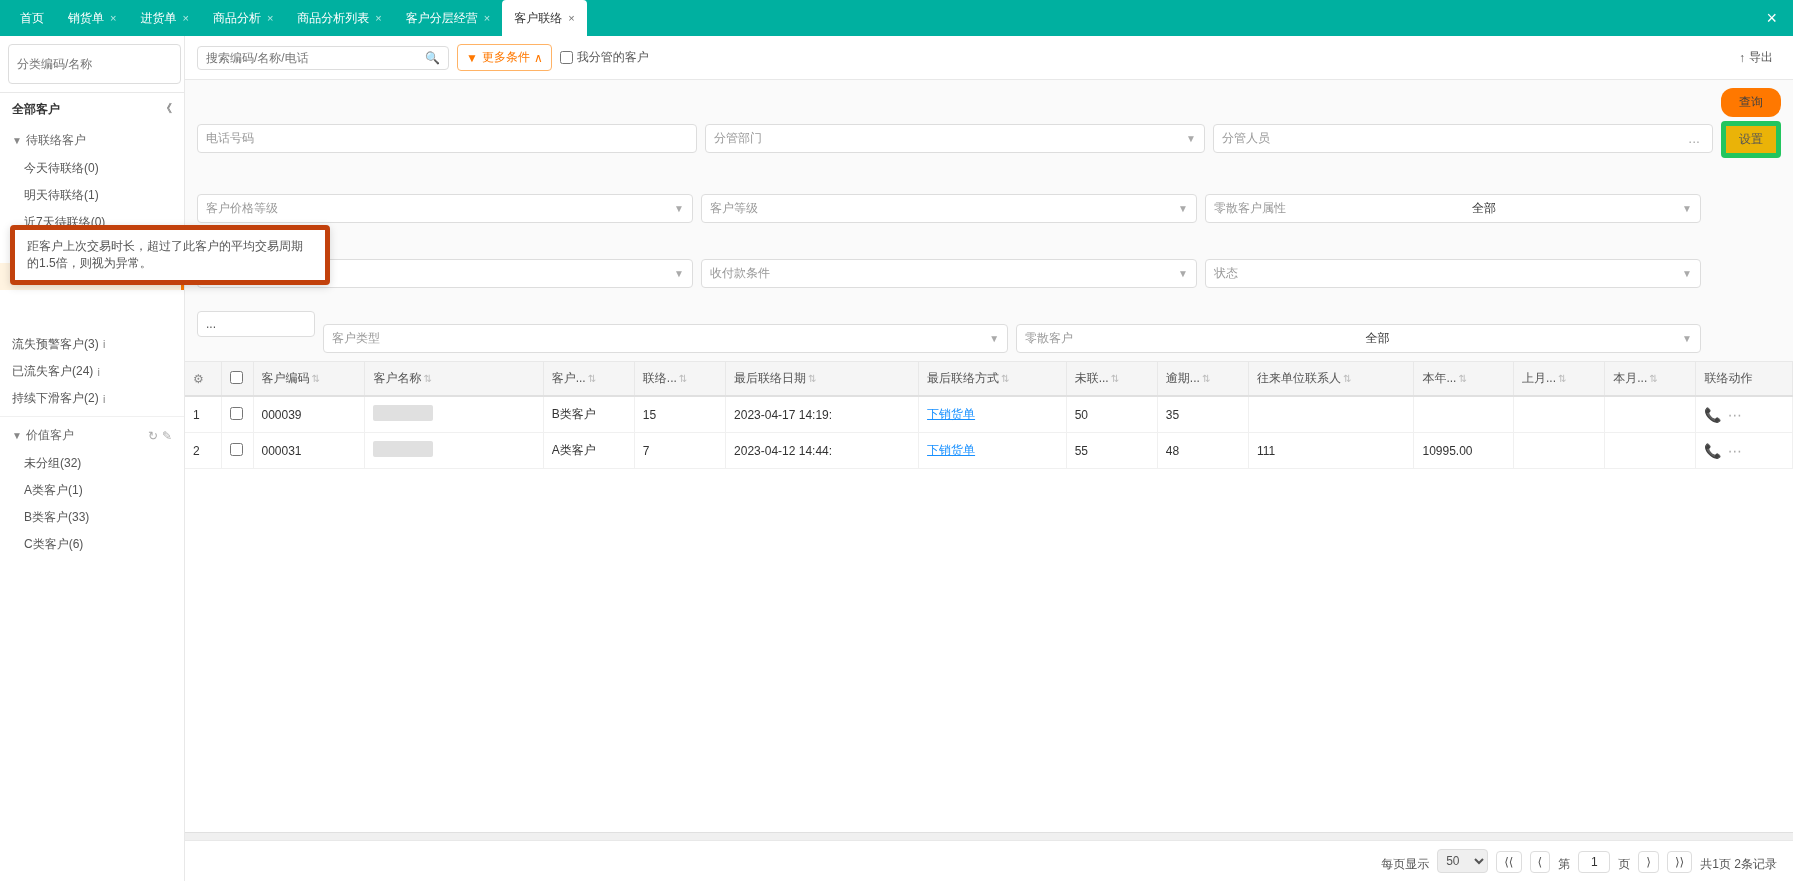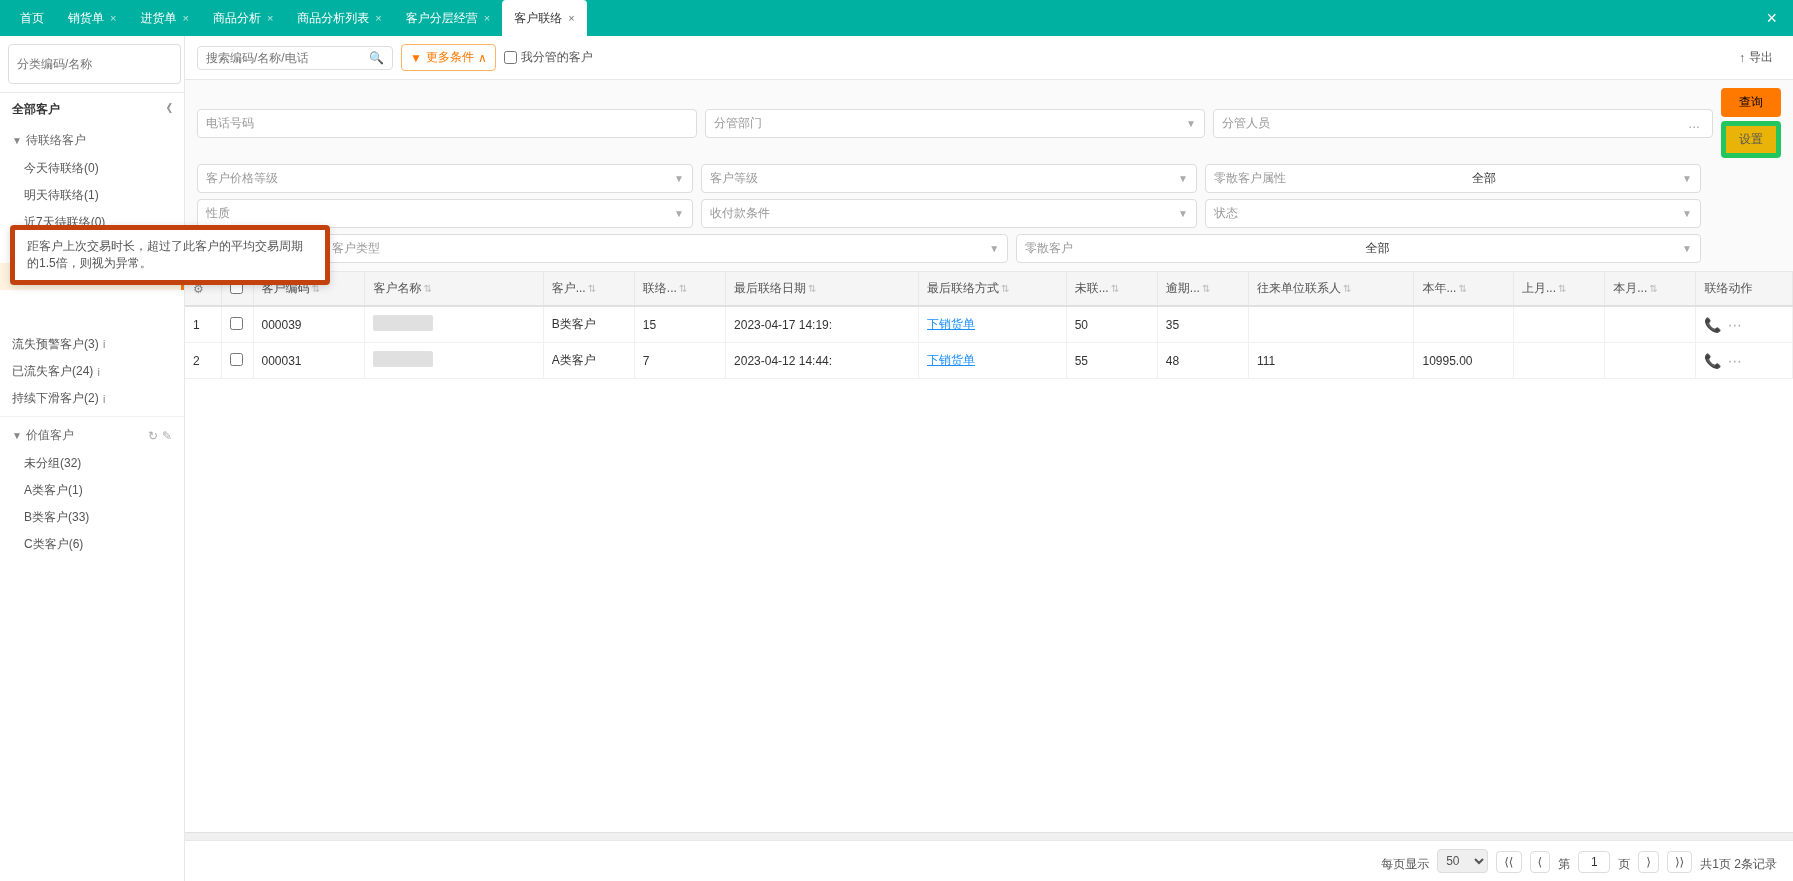--- a/index.html
+++ b/index.html
@@ -78,21 +78,21 @@
     }
 
     
     .toolbar {
       display: flex; align-items: center; padding: 8px 12px;
       border-bottom: 1px solid #e8e8e8; gap: 8px; background: white;
     }
     .search-input-wrap {
       display: flex; align-items: center;
       border: 1px solid #ddd; border-radius: 4px;
-      padding: 4px 8px; background: white; width: 196px;
+      padding: 4px 8px; background: white; width: 252px;
     }
     .search-input-wrap input {
       border: none; outline: none; font-size: 12px; flex: 1; color: #999;
     }
     .search-input-wrap .s-icon { color: #888; }
     .filter-btn {
       display: flex; align-items: center; gap: 4px;
       color: #ff7800; cursor: pointer; font-size: 12px; padding: 4px 8px;
       border: 1px solid #ffb366; border-radius: 4px;
     }
@@ -112,27 +112,27 @@
     }
     .filter-row:last-child { margin-bottom: 0; }
     .filter-cell {
       display: flex; align-items: center; flex: 1;
       border: 1px solid #ddd; border-radius: 4px;
       padding: 5px 8px; background: white; cursor: pointer;
       justify-content: space-between; font-size: 12px; color: #555;
     }
     .filter-cell .label { color: #999; }
     .filter-cell .dropdown-icon { color: #aaa; font-size: 10px; }
-    .filter-cell.wide { flex: 2; }
+    .filter-cell.wide { flex: 2; margin-top: 30px; }
     .filter-action-btns {
       display: flex; flex-direction: column; gap: 4px; min-width: 60px;
     }
     .query-btn {
-      background: #ff7800; color: #000000; border: none;
-      border-radius: 4px; padding: 6px 12px; cursor: pointer; font-size: 12px;
+      background: #ff7800; color: #404040; border: none;
+      border-radius: 12px; padding: 6px 12px; cursor: pointer; font-size: 12px;
     }
     .settings-btn {
       background: #eab308; color: #555; border: 5px solid #22c55e;
       border-radius: 4px; padding: 5px 12px; cursor: pointer; font-size: 12px;
     }
     .filter-cell-ellipsis {
       color: #aaa; font-size: 14px; cursor: pointer; padding: 0 4px;
     }
 
     

